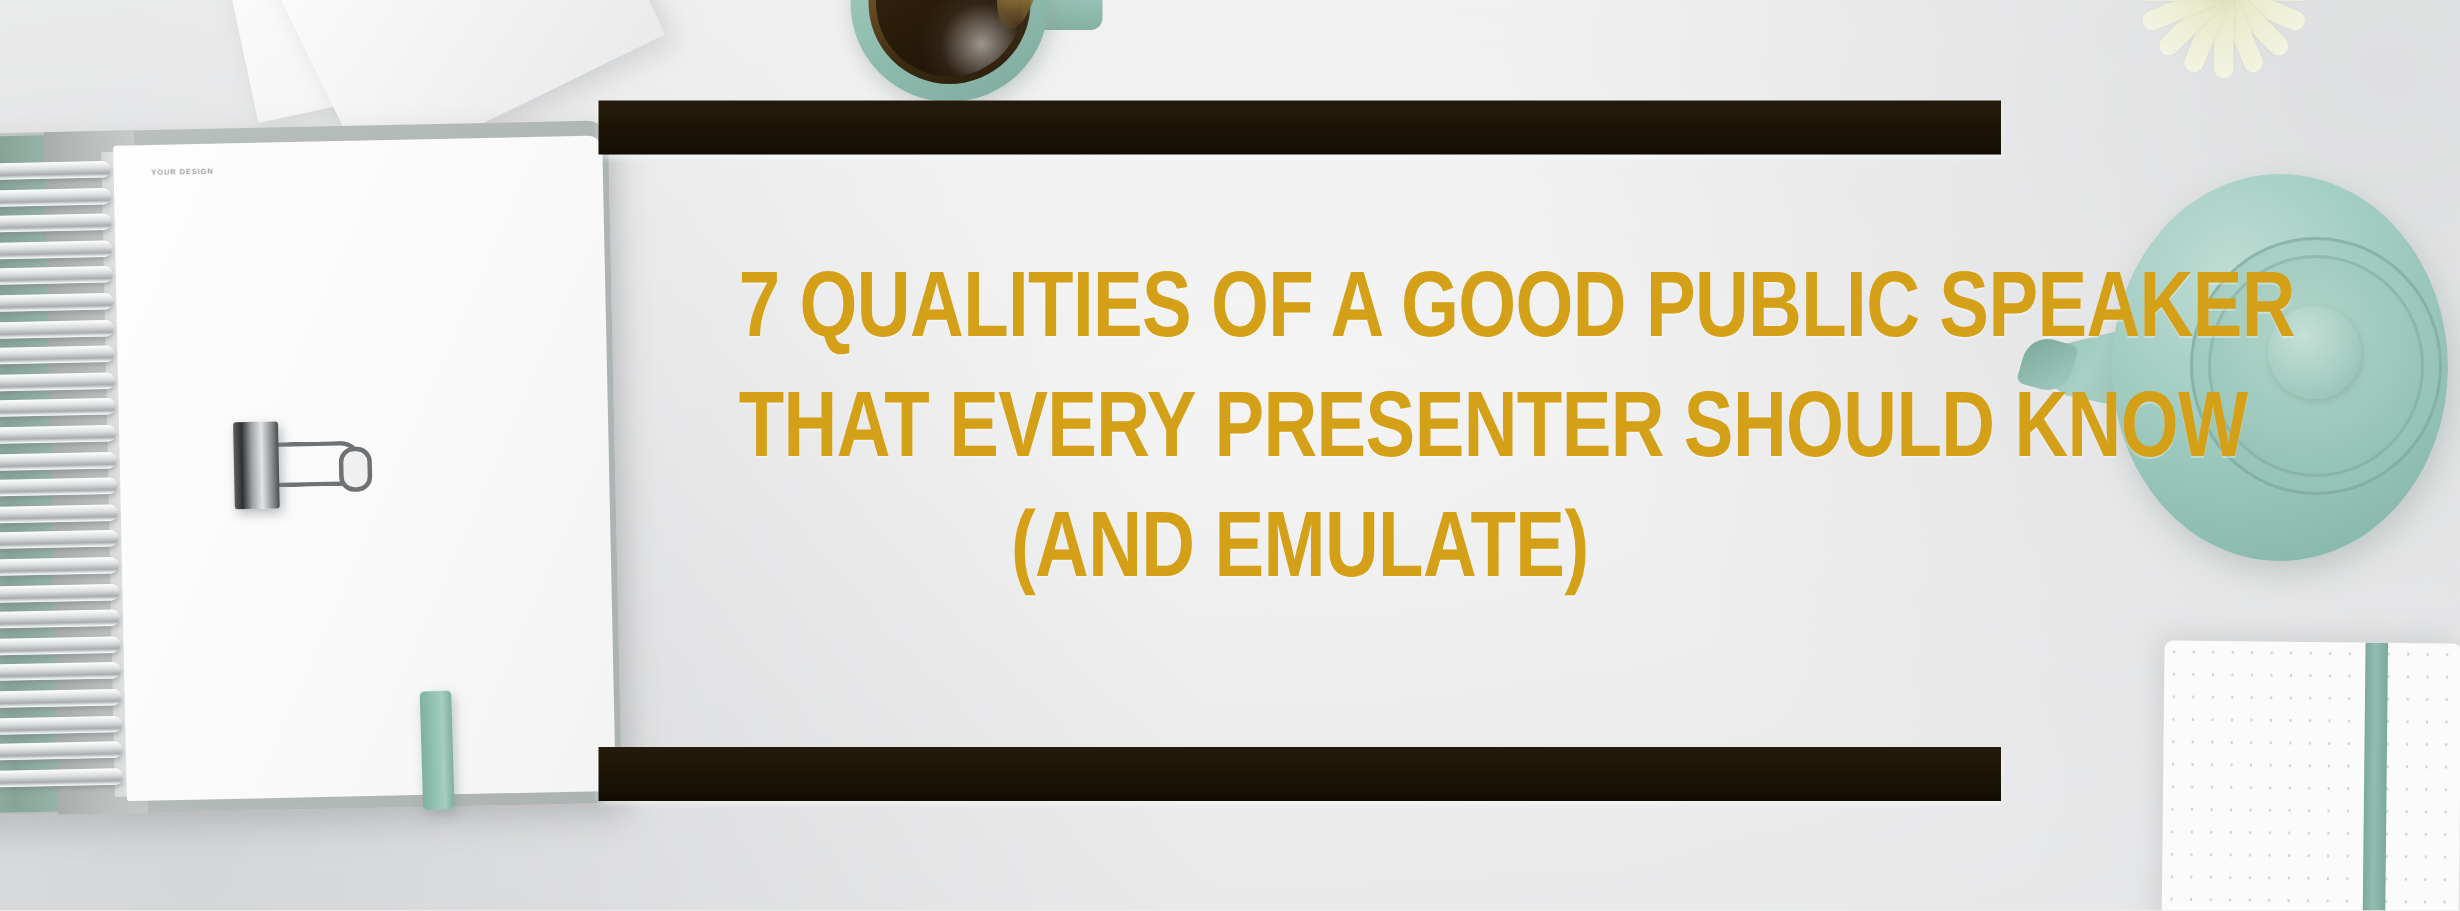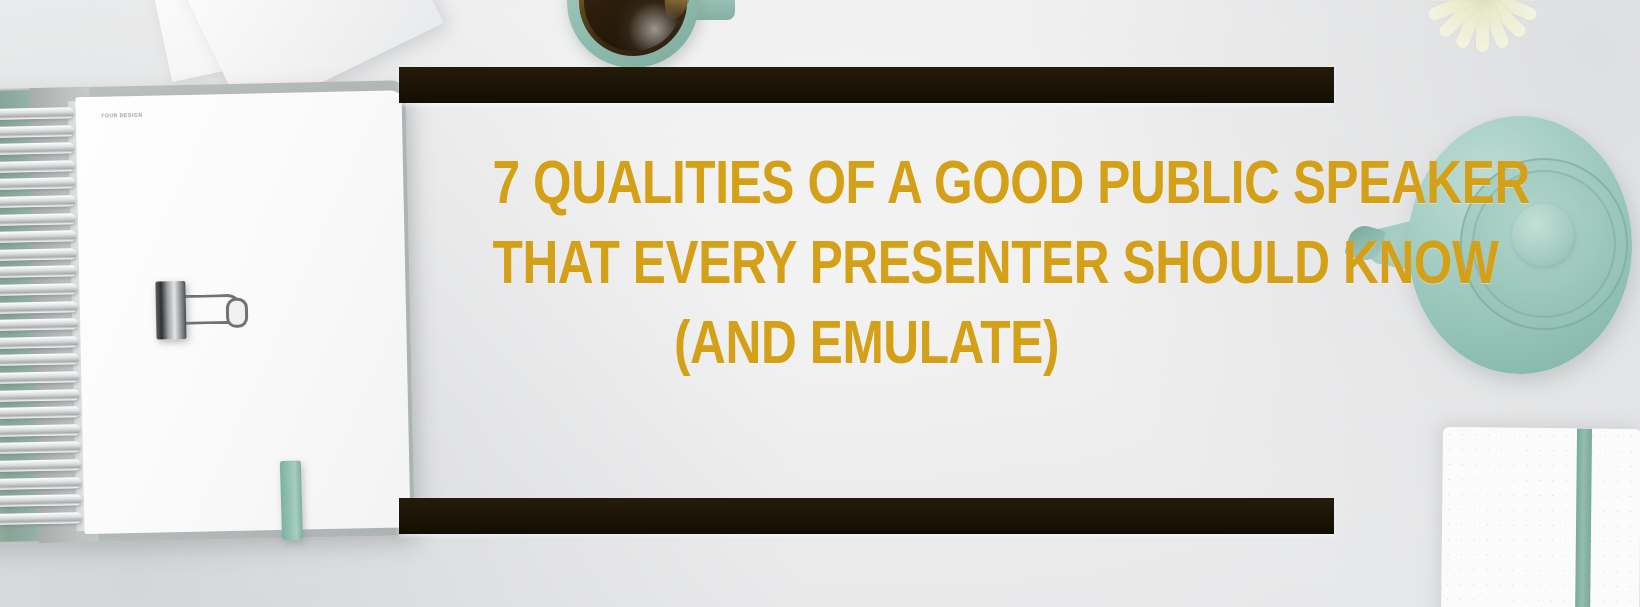--- a/index.html
+++ b/index.html
@@ -266,21 +266,21 @@
     left:399px;
     width:935px; height:36px;
     background:linear-gradient(180deg,#241b0a 0%,#1b1406 55%,#120d04 100%);
     box-shadow:0 2px 4px rgba(255,255,255,.55);
   }
   .bar-top { top:67px; }
   .bar-bottom { top:498px; }
 
   .title-block {
     position:absolute;
-    left:399px; top:142px;
+    left:399px; top:164px;
     width:935px;
     text-align:center;
   }
   .title-line {
     display:block;
     color:#d4a017;
     font-family:"Liberation Sans Narrow","Liberation Sans", sans-serif;
     font-weight:900;
     font-size:62px;
     line-height:80px;

